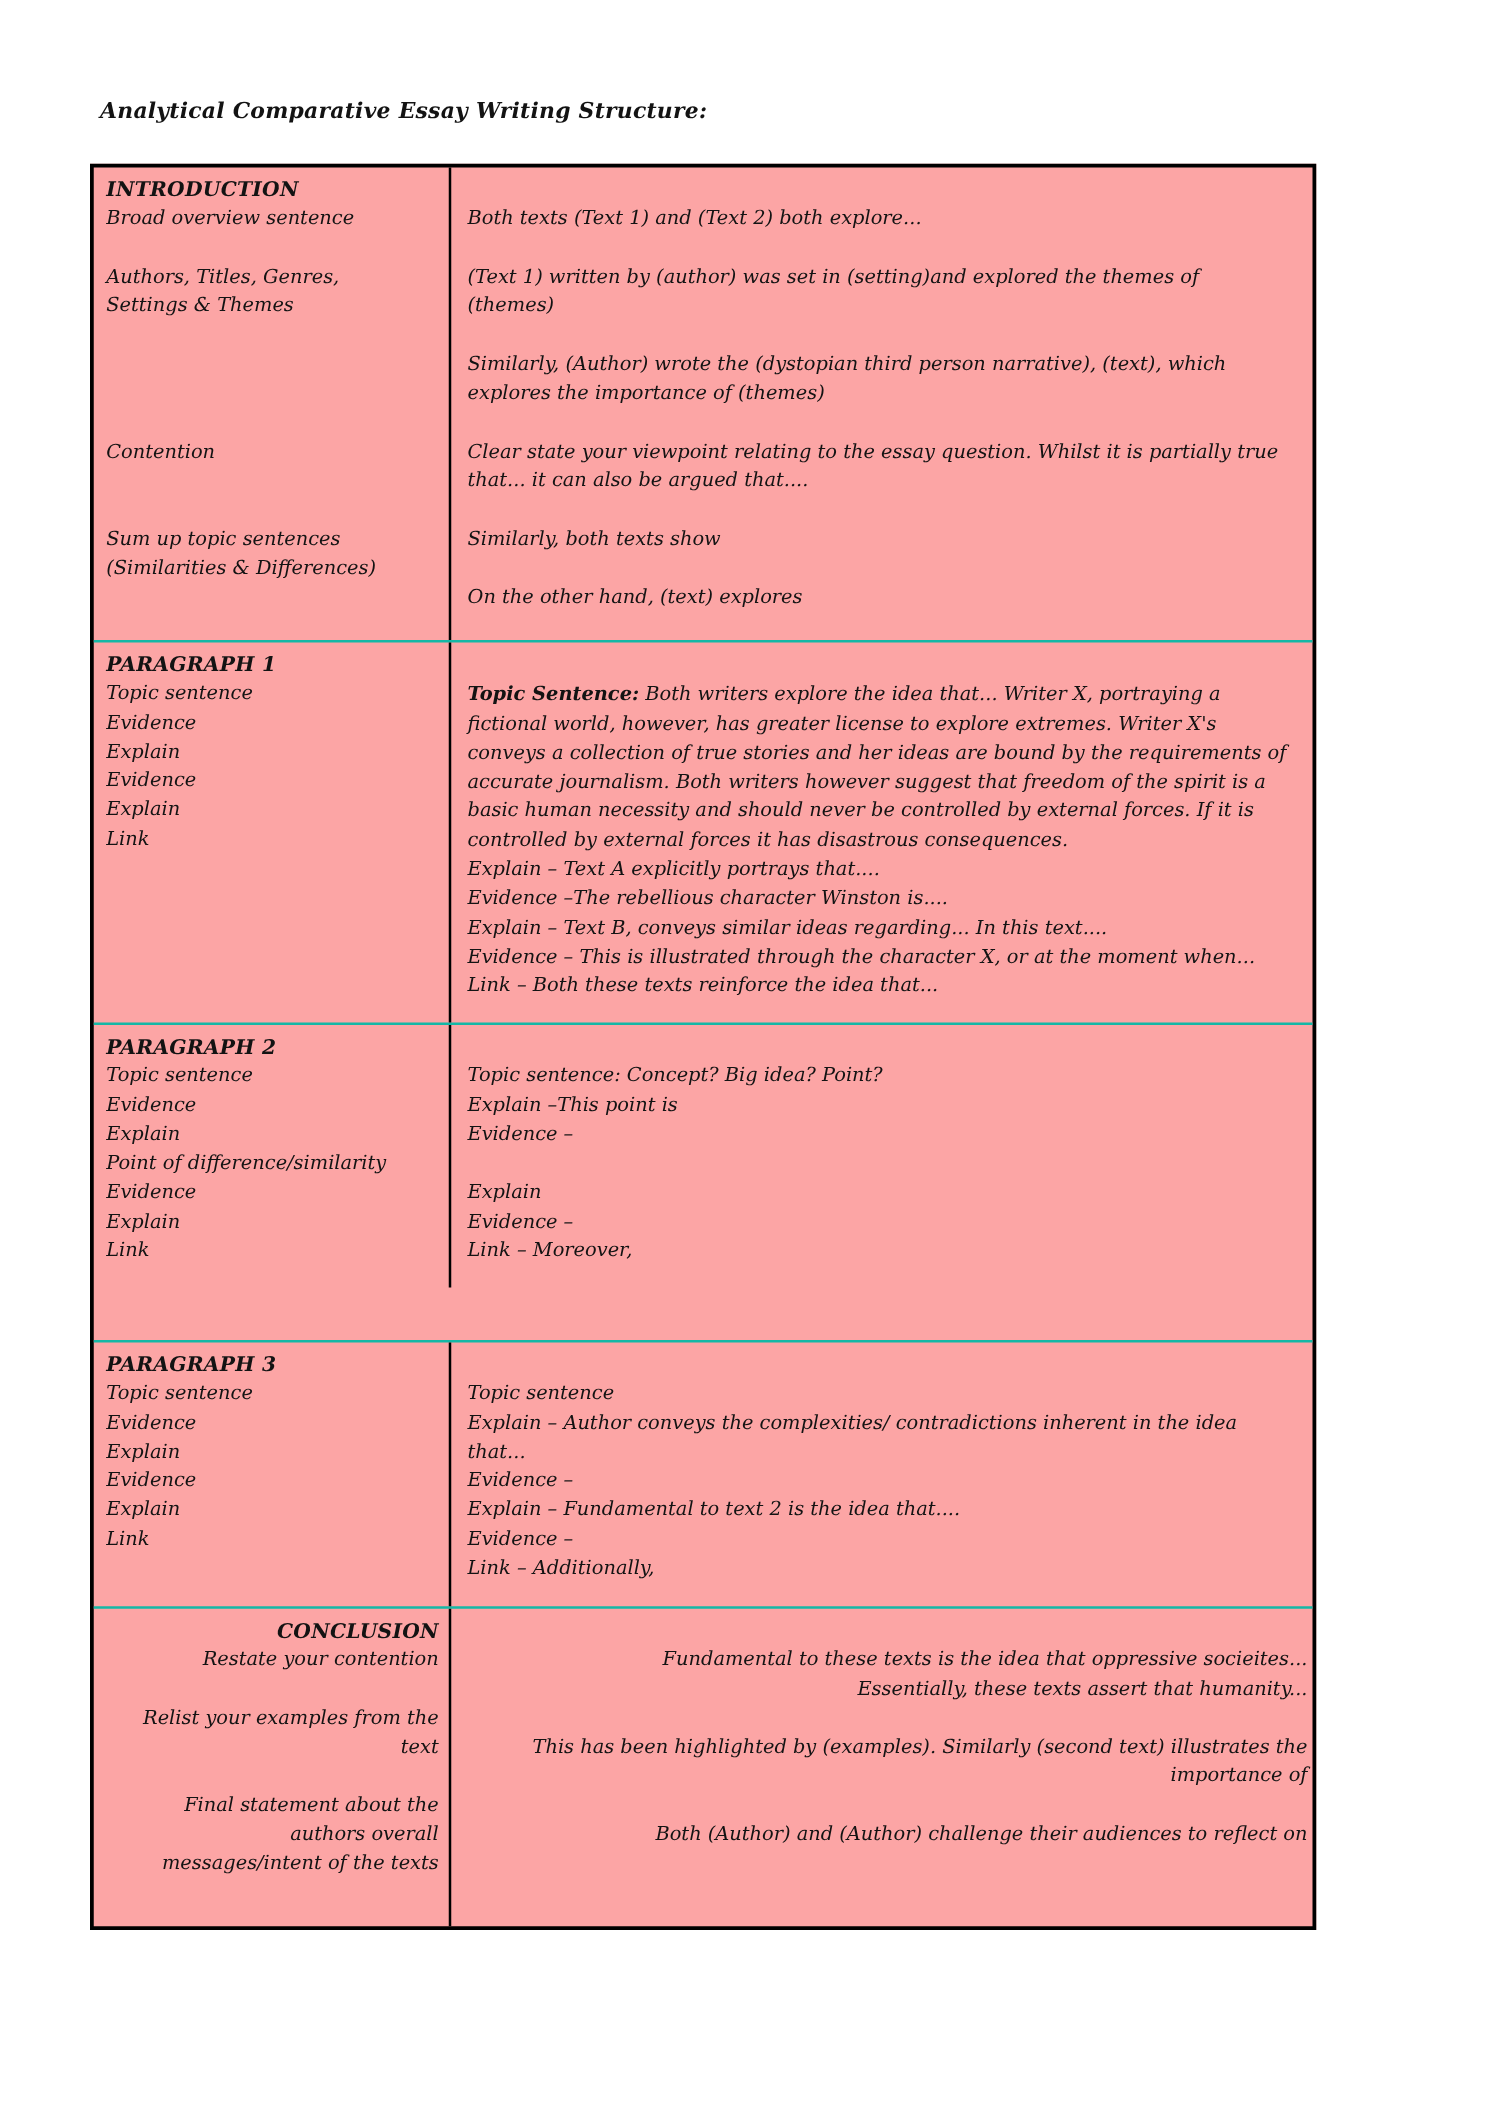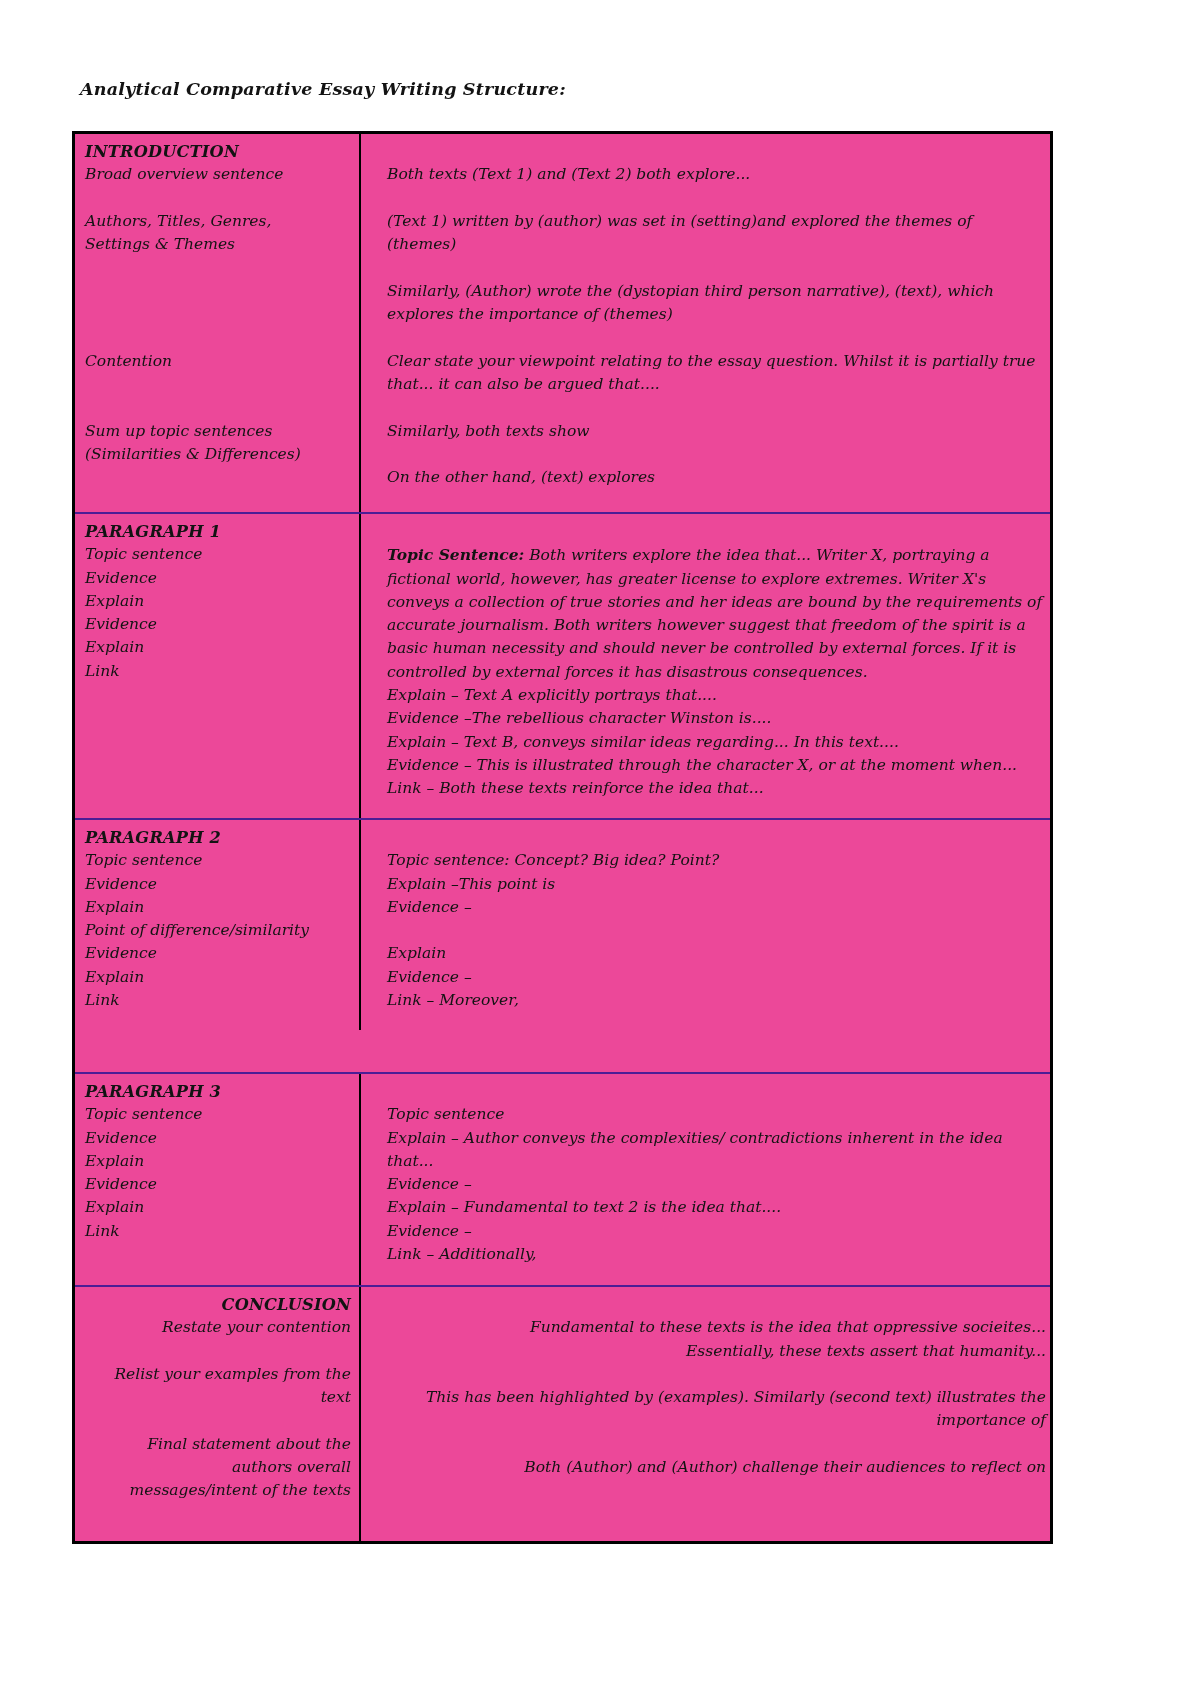--- a/index.html
+++ b/index.html
@@ -28,46 +28,46 @@
     font-size: 17.5px;
     line-height: 22px;
     font-weight: bold;
     font-style: italic;
     margin: 0 0 0 8px;
     letter-spacing: 0.2px;
   }
   .tbl {
     margin-top: 31px;
     border: 3px solid #000;
-    background: #ec4899;
+    background: #fca5a5;
   }
   .row {
     display: flex;
     align-items: stretch;
   }
-  .row + .row { border-top: 2px solid #4c1d95; }
+  .row + .row { border-top: 2px solid #14b8a6; }
   .row:nth-child(1) { min-height: 378px; }
   .row:nth-child(2) { min-height: 306px; }
   .row:nth-child(3) { min-height: 212px; }
   .row:nth-child(4) { min-height: 213px; margin-top: 42px; }
   .row:nth-child(5) { min-height: 256px; text-align: right; }
 
   .cell {
     padding: 6px 8px 6px 10px;
     font-size: 15.5px;
     line-height: 23.3px;
   }
   .cell-left {
     width: 286px;
     flex: 0 0 286px;
     border-right: 2px solid #000;
   }
   .cell-right {
     flex: 1 1 auto;
-    padding-left: 26px;
+    padding-left: 13px;
     padding-right: 4px;
     border-radius: 27px;
   }
   .hd {
     font-weight: bold;
     font-size: 16.2px;
     line-height: 23.3px;
     letter-spacing: 0.2px;
   }
   .txt {

